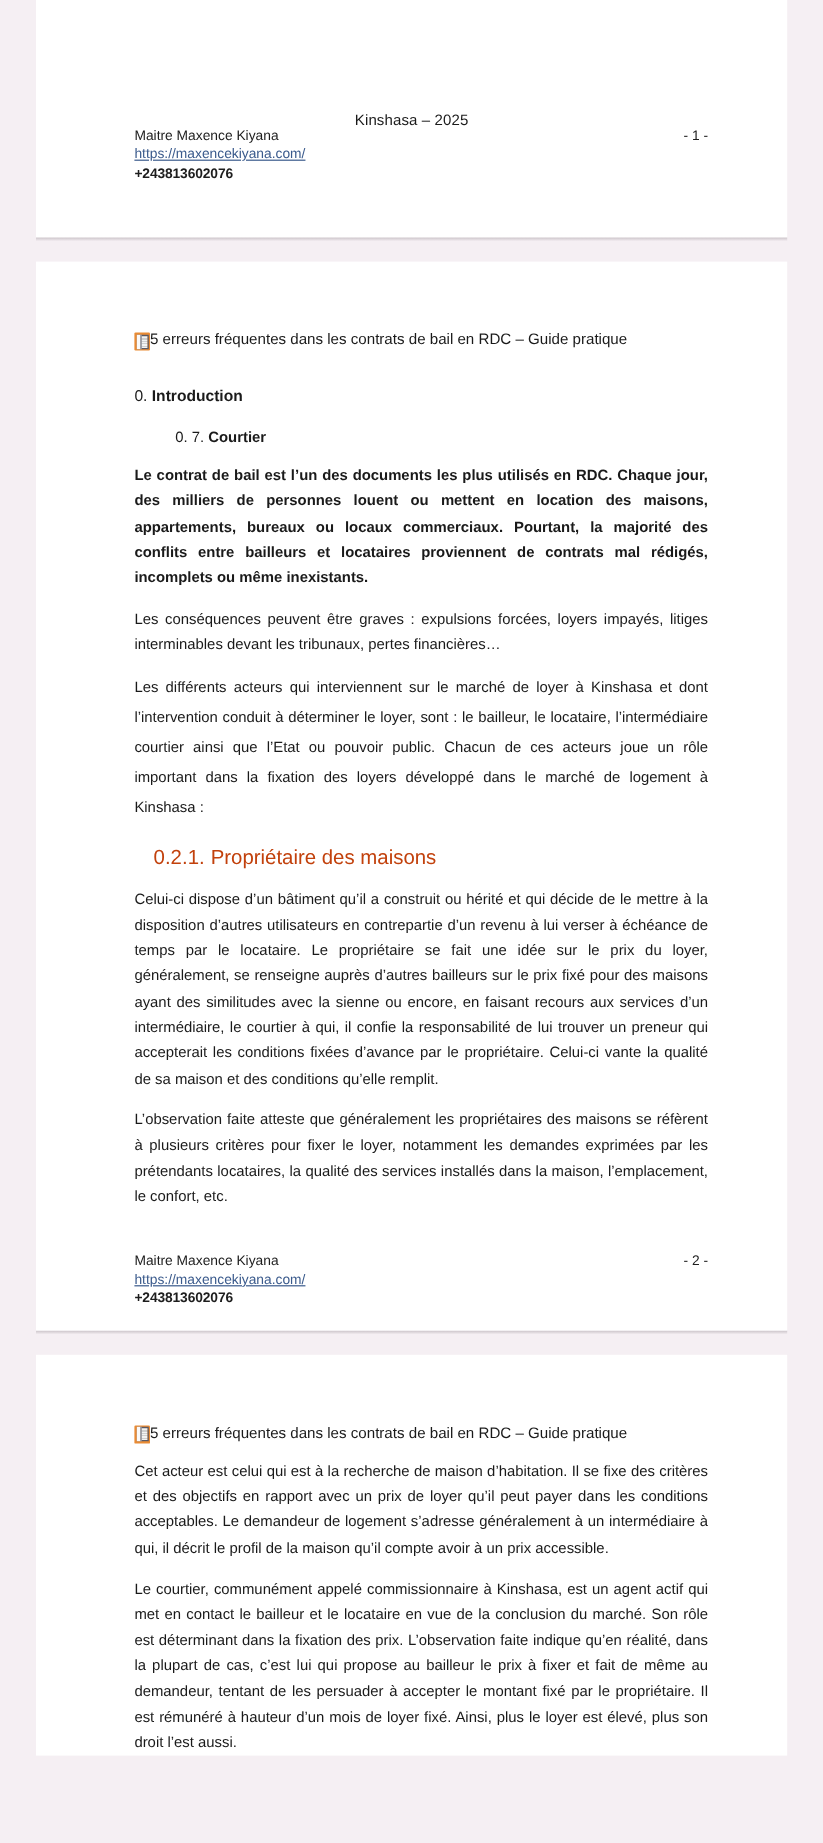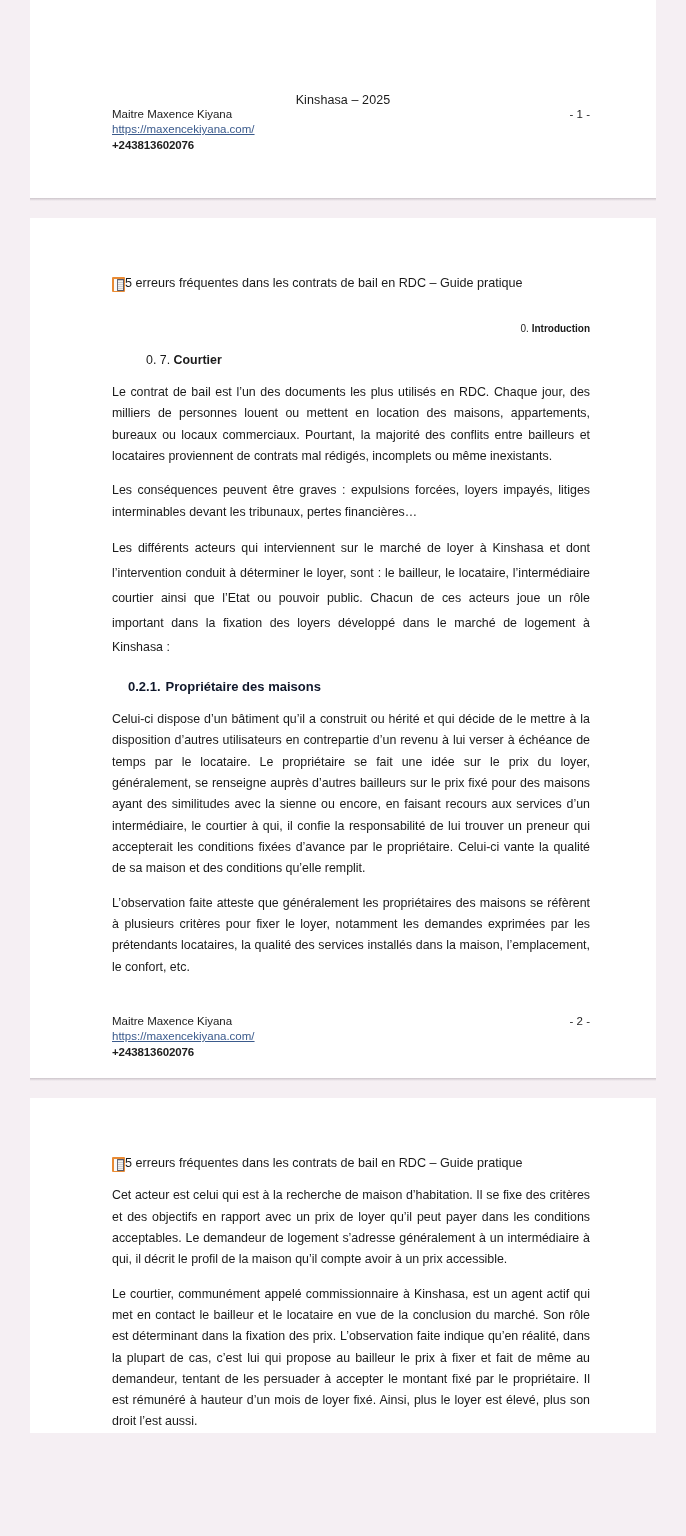--- a/index.html
+++ b/index.html
@@ -116,26 +116,25 @@
     border-right: 1px solid #6b6b75;
   }
 
   .body-block {
     padding-left: 70px;
     padding-right: 54px;
     padding-top: 0;
   }
 
   h1.h0 {
-    font-size: 10px;
+    font-size: 13px;
     font-weight: normal;
     margin: 30px 0 0 0;
     color: #1a1a1a;
     line-height: 1.3;
-    text-align: right;
   }
   h1.h0 b { font-weight: bold; }
 
   h2.h1 {
     font-size: 12.4px;
     font-weight: normal;
     margin: 17px 0 0 34px;
     color: #1a1a1a;
     line-height: 1.3;
   }
@@ -149,39 +148,39 @@
     line-height: 1.3;
   }
   h2.h-num .num { display: inline-block; min-width: 46px; }
   h2.h-num sup {
     font-size: 8px;
     vertical-align: super;
     font-weight: bold;
   }
 
   h3.h-sub {
-    font-size: 13px;
-    font-weight: bold;
+    font-size: 17px;
+    font-weight: normal;
     margin: 19px 0 0 16px;
-    color: #0f172a;
+    color: #c2410c;
     line-height: 1.3;
   }
   h3.h-sub .num { margin-right: 5px; }
 
   p.para {
     font-size: 12.4px;
     line-height: 1.72;
     text-align: justify;
     text-justify: inter-word;
     margin: 13px 0 0 0;
     color: #1a1a1a;
     hyphens: none;
   }
   p.para.loose { line-height: 2.0; }
-  p.para.first { margin-top: 14px; }
+  p.para.first { margin-top: 14px; font-weight: bold; }
 
   .footer-wrap {
     padding-top: 36px;
     padding-bottom: 18px;
   }
 </style>
 </head>
 <body>
 
 <div class="viewport">

